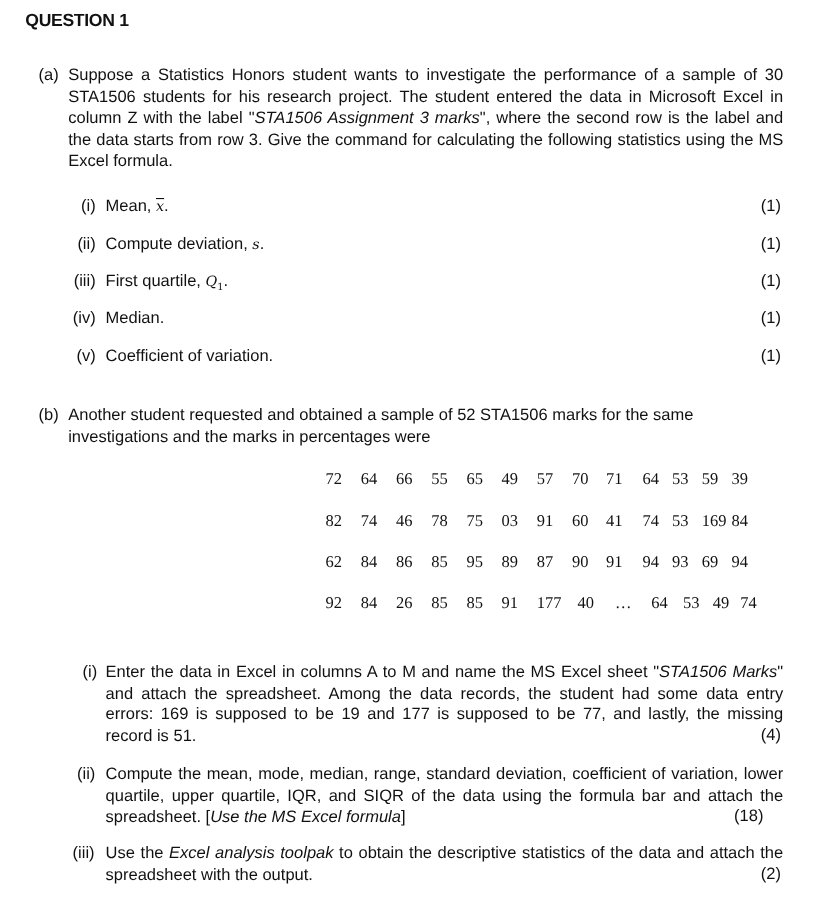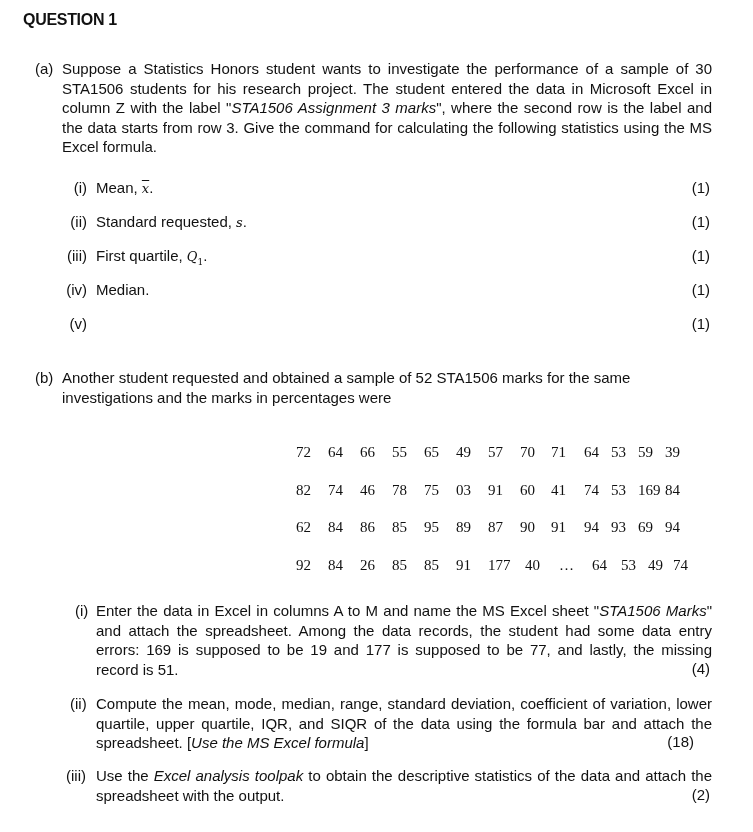--- a/index.html
+++ b/index.html
@@ -9,55 +9,56 @@
   .title { left:23px; top:11px; font-weight:bold; font-size:16px; letter-spacing:-0.3px; }
   .para { line-height:19.5px; text-align:justify; }
   .marks { position:absolute; right:43px; }
   .subitem { position:absolute; left:0; width:753px; height:20px; }
   .subitem .num { position:absolute; right:666px; }
   .subitem .txt { position:absolute; left:96px; }
   .serif { font-family:"DejaVu Serif", serif; font-style:italic; font-size:13px; }
   .xbar { text-decoration:overline; }
   .dataTable { position:absolute; left:296px; top:428px; font-family:"Liberation Serif", serif; font-size:15px; }
   .drow { position:relative; height:37.5px; }
-  .dcell { position:absolute; top:16px;text-align:center; }
+  .dcell { position:absolute; top:0;text-align:center; }
   i { font-style:italic; }
 </style>
 </head>
 <body>
 
 <div class="abs title">QUESTION 1</div>
 
 <div class="abs" style="left:35px; top:59px; line-height:19.5px;">(a)</div>
 <div class="abs para" style="left:62px; top:59px; width:650px;">
   <span>Suppose a Statistics Honors student wants to investigate the performance of a sample of 30 STA1506 students for his research project. The student entered the data in Microsoft Excel in column Z with the label "</span><i>STA1506 Assignment 3 marks</i><span>", where the second row is the label and the data starts from row 3. Give the command for calculating the following statistics using the MS Excel formula.</span>
 </div>
 
 <div class="subitem" style="top:179px;">
   <span class="num">(i)</span>
   <span class="txt"><span>Mean, </span><span class="serif xbar">x</span><span>.</span></span>
   <span class="marks">(1)</span>
 </div>
 <div class="subitem" style="top:213px;">
   <span class="num">(ii)</span>
-  <span class="txt"><span>Standard requested, </span><span class="serif">s</span><span>.</span></span>
+  <span class="txt"><span>Compute deviation, </span><span class="serif">s</span><span>.</span></span>
   <span class="marks">(1)</span>
 </div>
 <div class="subitem" style="top:247px;">
   <span class="num">(iii)</span>
   <span class="txt"><span>First quartile, </span><span class="serif">Q</span><sub style="font-family:'DejaVu Serif',serif;font-size:9px;">1</sub><span>.</span></span>
   <span class="marks">(1)</span>
 </div>
 <div class="subitem" style="top:281px;">
   <span class="num">(iv)</span>
   <span class="txt">Median.</span>
   <span class="marks">(1)</span>
 </div>
 <div class="subitem" style="top:315px;">
   <span class="num">(v)</span>
+  <span class="txt">Coefficient of variation.</span>
   <span class="marks">(1)</span>
 </div>
 
 <div class="abs" style="left:35px; top:368px; line-height:19.5px;">(b)</div>
 <div class="abs para" style="left:62px; top:368px; width:615px; text-align:left;">Another student requested and obtained a sample of 52 STA1506 marks for the same investigations and the marks in percentages were</div>
 
 <div class="dataTable" id="dataTable">
     <div class="drow">
       <span class="dcell" style="left: 0px;">72</span>
       <span class="dcell" style="left: 32px;">64</span>

